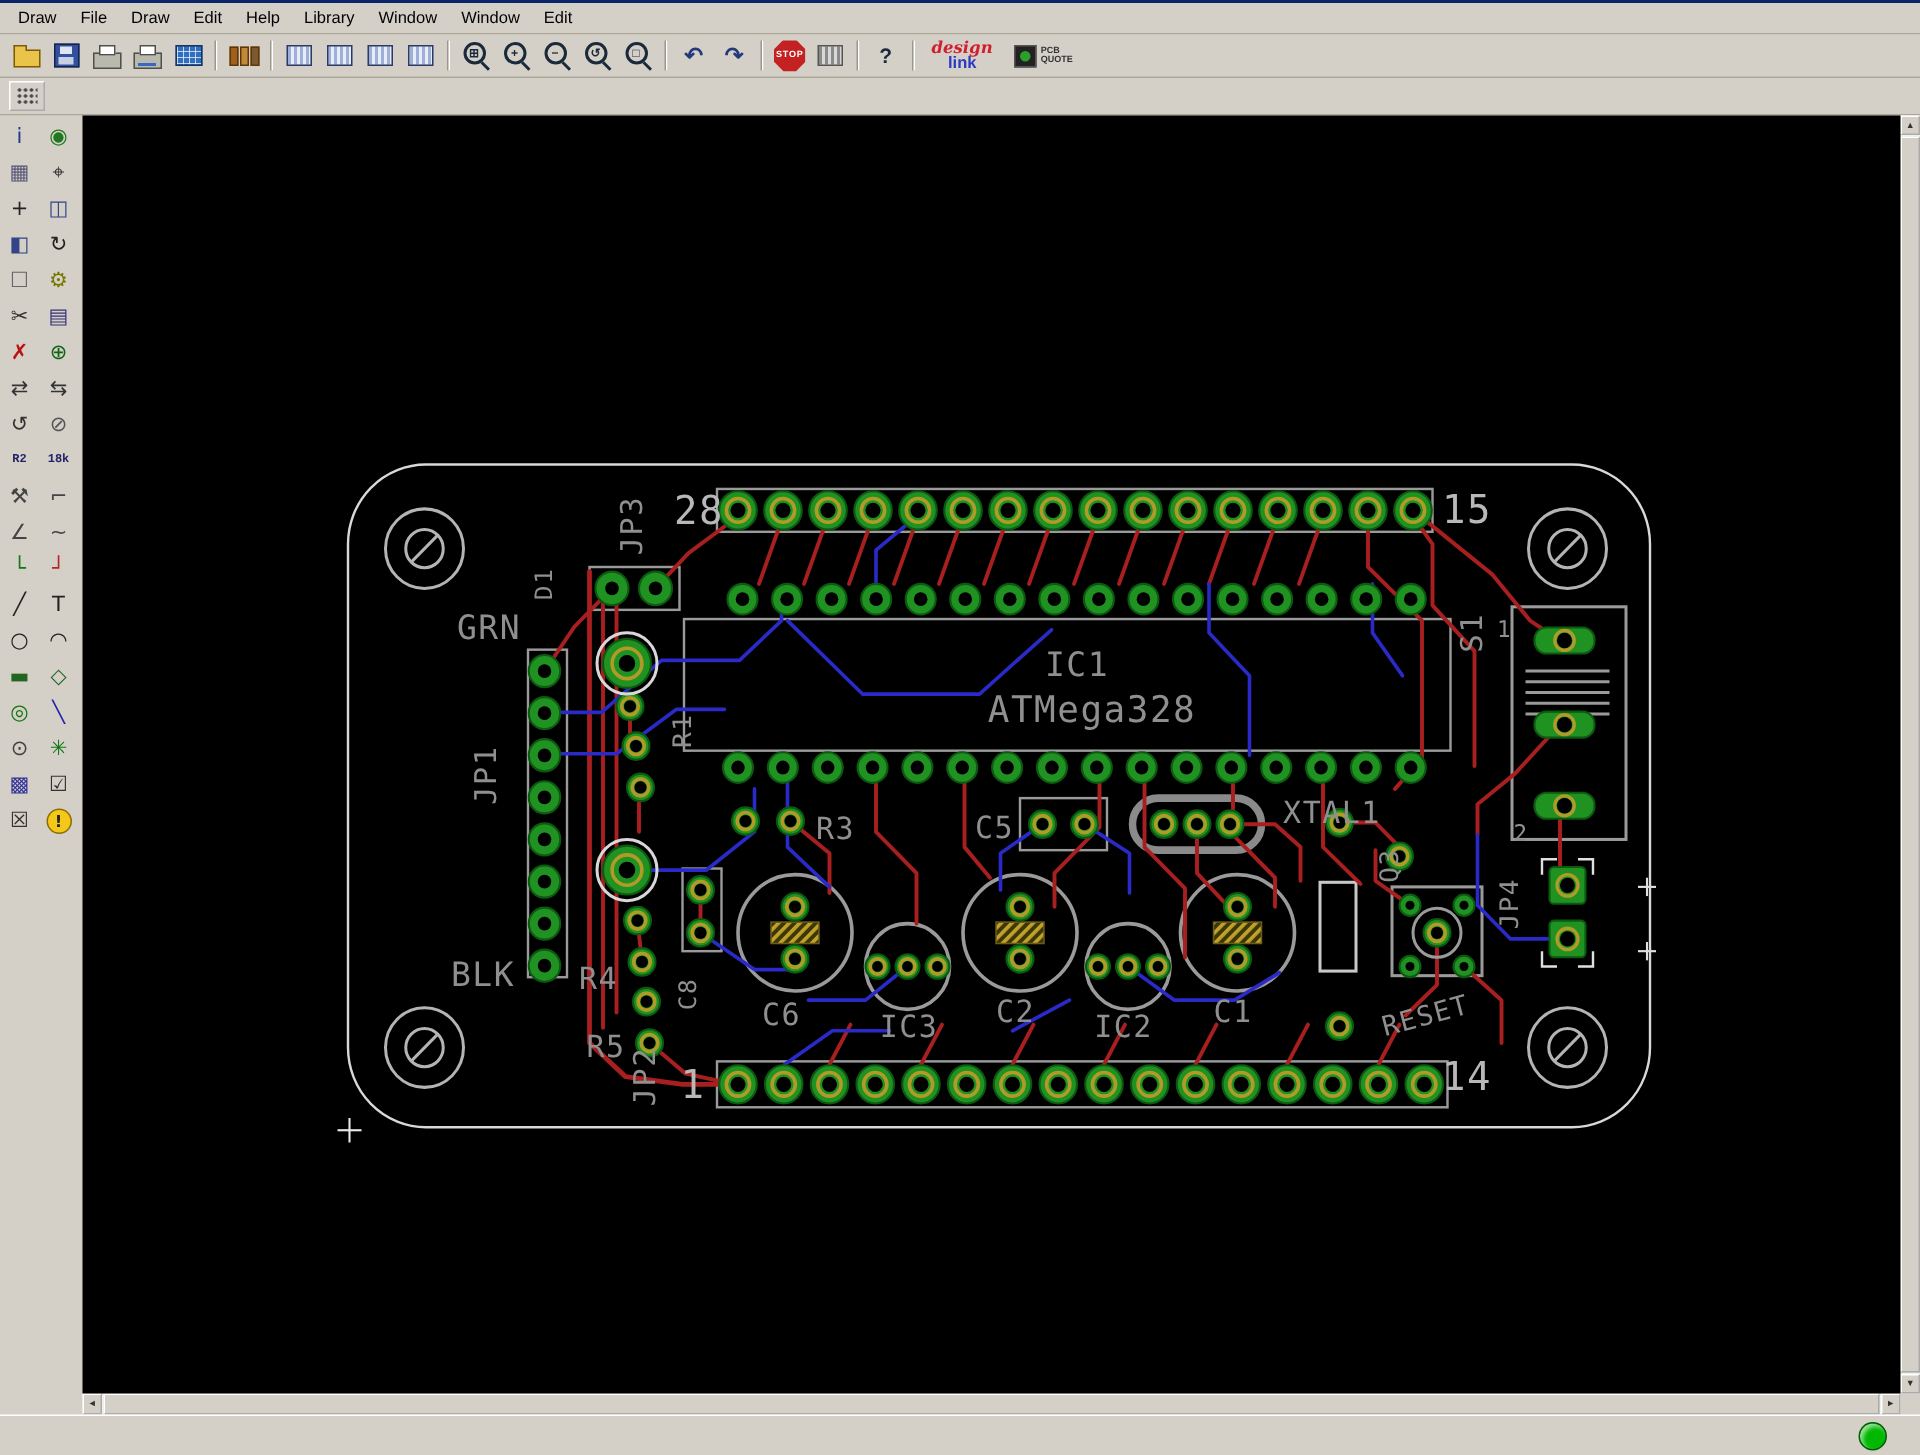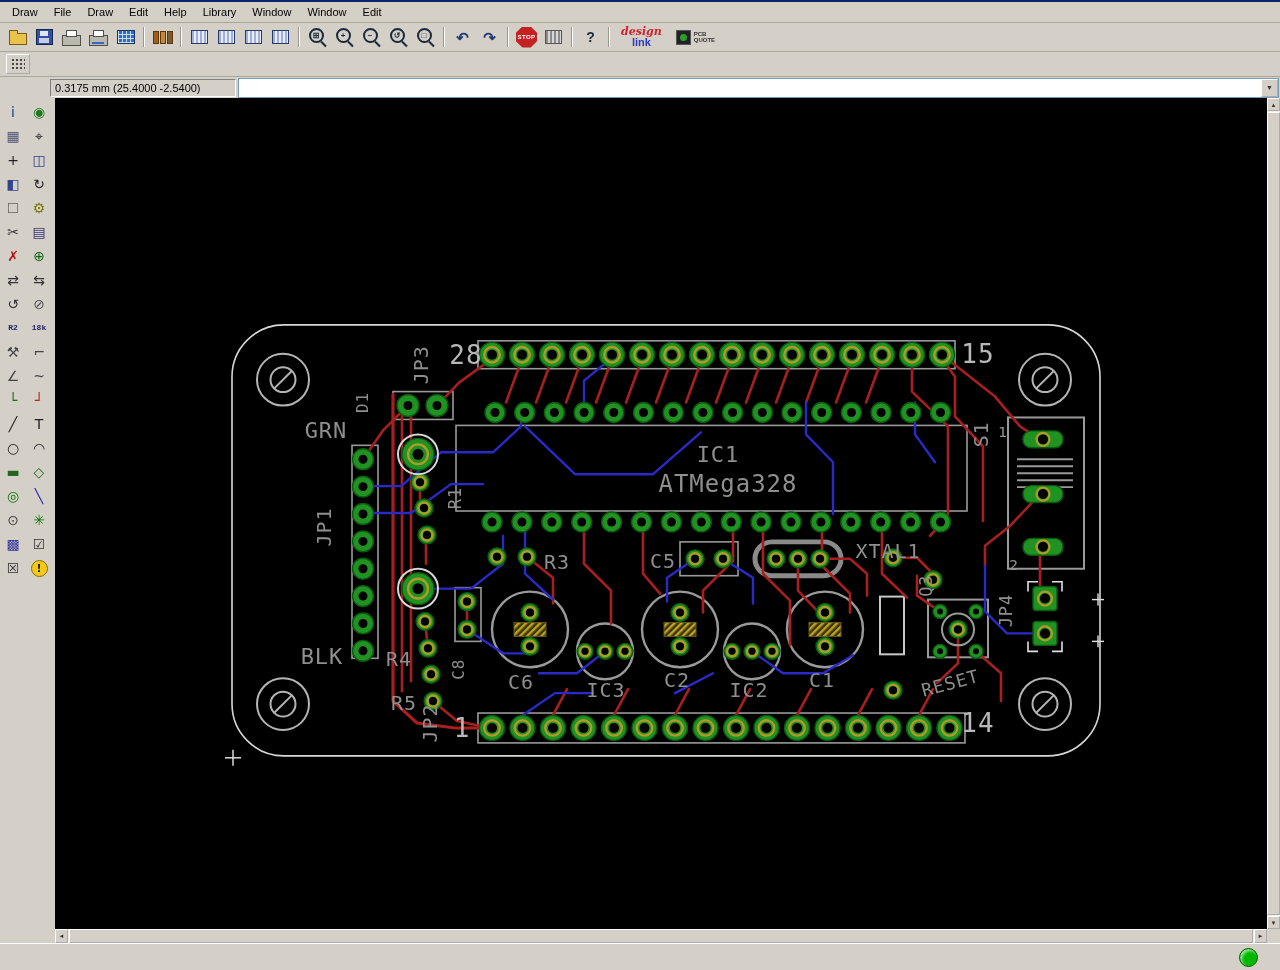--- a/index.html
+++ b/index.html
@@ -197,27 +197,20 @@
       </span>
     </button>
   </div>
 
   <div class="parambar">
     <button class="grid-btn">
         <span class="i-grid"></span>
       </button>
   </div>
 
-  <div class="coordbar">
-    <div class="coord">0.3175 mm (25.4000 -2.5400)</div>
-    <div class="cmdwrap">
-      <input class="cmd" value="" style="">
-      <button class="cmd-drop">▼</button>
-    </div>
-  </div>
 
   <div class="main">
     <div class="palette" id="palette">
         <div class="tool">
           <span style="color: rgb(26, 60, 140);">i</span>
         </div>
         <div class="tool">
           <span style="color: rgb(31, 122, 31);">◉</span>
         </div>
         <div class="tool">

